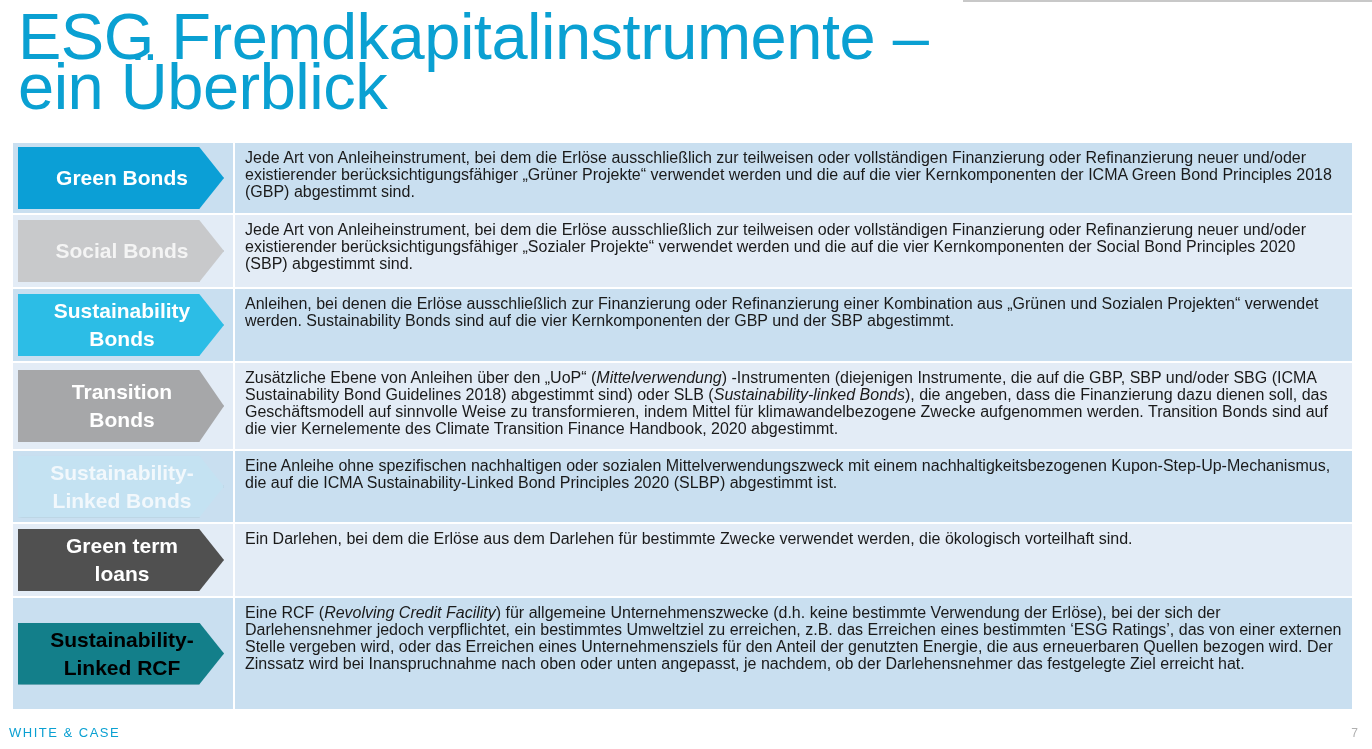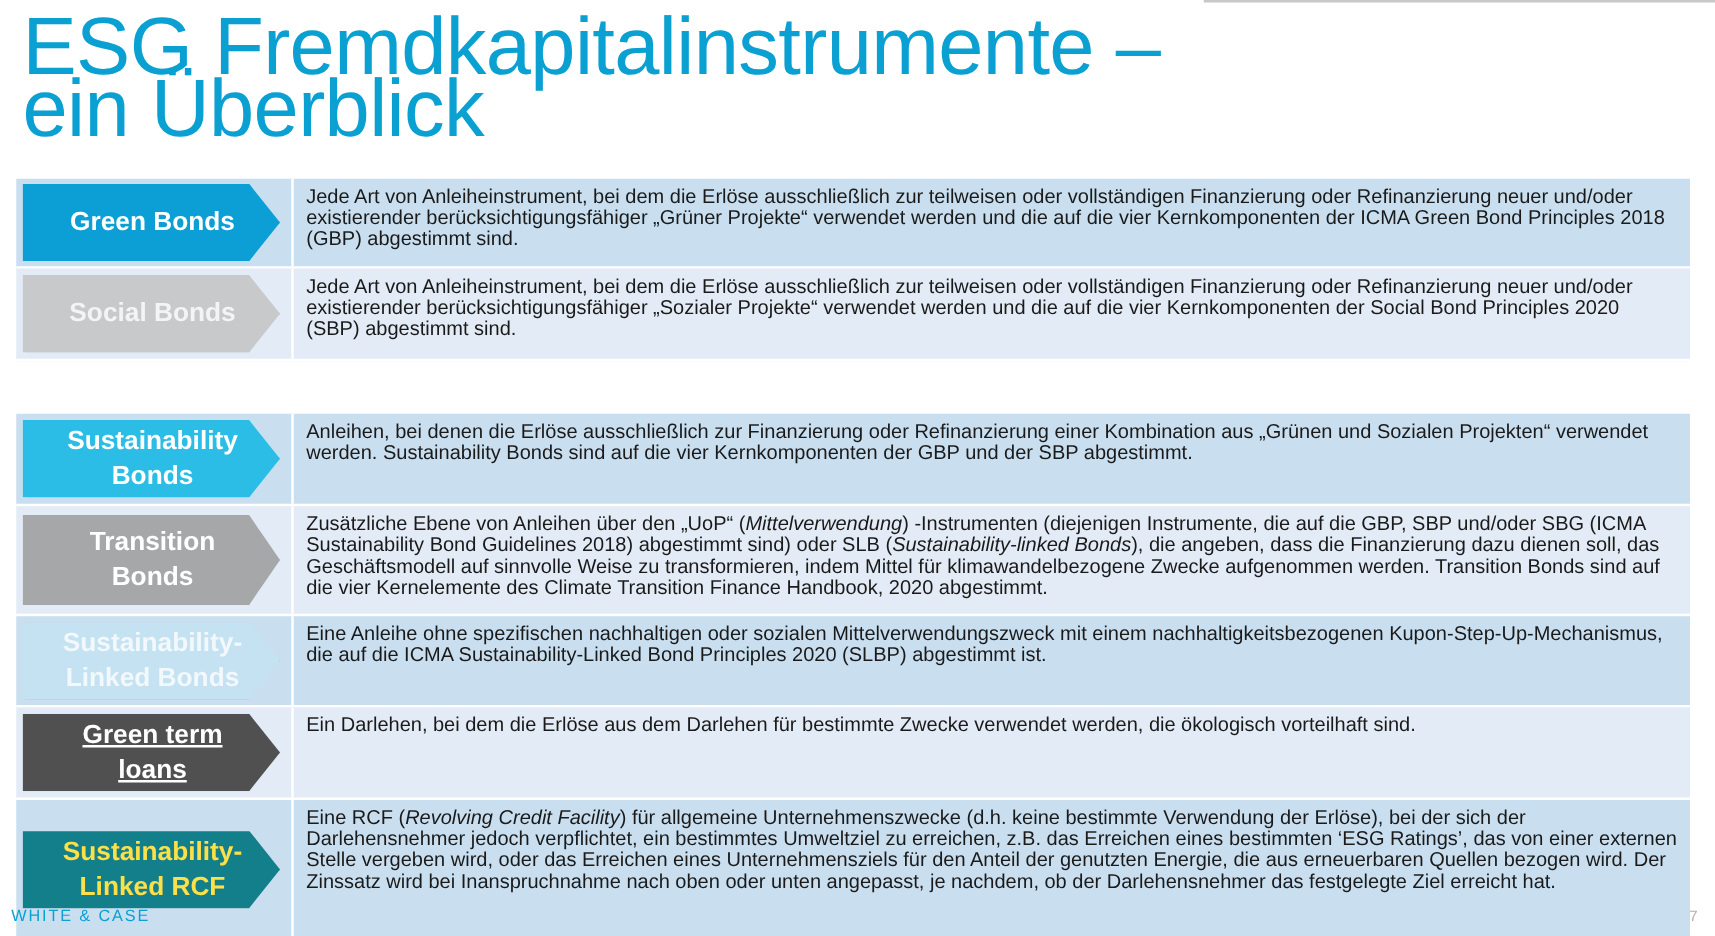--- a/index.html
+++ b/index.html
@@ -118,46 +118,46 @@
         <div class="chevron" style="background: rgb(11, 159, 214); color: rgb(255, 255, 255); height: 62px;">Green Bonds</div>
       </div>
       <div class="desc-cell"><span>Jede Art von Anleiheinstrument, bei dem die Erlöse ausschließlich zur teilweisen oder vollständigen Finanzierung oder Refinanzierung neuer und/oder existierender berücksichtigungsfähiger „Grüner Projekte“ verwendet werden und die auf die vier Kernkomponenten der ICMA Green Bond Principles 2018 (GBP) abgestimmt sind.</span></div>
     </div>
     <div class="row light" style="height: 72px;">
       <div class="label-cell">
         <div class="chevron" style="background: rgb(200, 201, 203); color: rgb(244, 244, 244); height: 62px;">Social Bonds</div>
       </div>
       <div class="desc-cell"><span>Jede Art von Anleiheinstrument, bei dem die Erlöse ausschließlich zur teilweisen oder vollständigen Finanzierung oder Refinanzierung neuer und/oder existierender berücksichtigungsfähiger „Sozialer Projekte“ verwendet werden und die auf die vier Kernkomponenten der Social Bond Principles 2020 (SBP) abgestimmt sind.</span></div>
     </div>
-    <div class="row dark" style="height: 72px; margin-top: 42px;">
+    <div class="row dark" style="height: 72px;">
       <div class="label-cell">
         <div class="chevron" style="background: rgb(44, 189, 230); color: rgb(255, 255, 255); height: 62px;">Sustainability Bonds</div>
       </div>
       <div class="desc-cell"><span>Anleihen, bei denen die Erlöse  ausschließlich zur Finanzierung oder Refinanzierung einer Kombination aus „Grünen und Sozialen Projekten“ verwendet werden. Sustainability Bonds sind auf die vier Kernkomponenten der GBP und der SBP abgestimmt.</span></div>
     </div>
     <div class="row light" style="height: 86px;">
       <div class="label-cell">
         <div class="chevron" style="background: rgb(166, 167, 169); color: rgb(255, 255, 255); height: 72px;">Transition Bonds</div>
       </div>
       <div class="desc-cell"><span>Zusätzliche Ebene von Anleihen über den „UoP“ (</span><i>Mittelverwendung</i><span>) -Instrumenten (diejenigen Instrumente, die auf die GBP, SBP und/oder SBG (ICMA Sustainability Bond Guidelines 2018) abgestimmt sind) oder SLB (</span><i>Sustainability-linked Bonds</i><span>), die angeben, dass die Finanzierung dazu dienen soll, das Geschäftsmodell auf sinnvolle Weise zu transformieren, indem Mittel für klimawandelbezogene Zwecke aufgenommen werden. Transition Bonds sind auf die vier Kernelemente des Climate Transition Finance Handbook, 2020 abgestimmt.</span></div>
     </div>
     <div class="row dark" style="height: 71px;">
       <div class="label-cell">
         <div class="chevron" style="background: rgb(196, 226, 242); color: rgb(242, 248, 252); height: 62px;">Sustainability-Linked Bonds</div>
       </div>
       <div class="desc-cell"><span>Eine Anleihe ohne spezifischen nachhaltigen oder sozialen Mittelverwendungszweck mit einem nachhaltigkeitsbezogenen Kupon-Step-Up-Mechanismus, die auf die ICMA Sustainability-Linked Bond Principles 2020 (SLBP) abgestimmt ist.</span></div>
     </div>
     <div class="row light" style="height: 72px;">
       <div class="label-cell">
-        <div class="chevron" style="background: rgb(80, 80, 80); color: rgb(255, 255, 255); height: 62px; text-decoration: underline;">Green term loans</div>
+        <div class="chevron" style="background: rgb(80, 80, 80); color: rgb(255, 255, 255); height: 62px;">Green term loans</div>
       </div>
       <div class="desc-cell"><span>Ein Darlehen, bei dem die Erlöse aus dem Darlehen für bestimmte Zwecke verwendet werden, die ökologisch vorteilhaft sind.</span></div>
     </div>
     <div class="row dark" style="height: 111px;">
       <div class="label-cell">
-        <div class="chevron" style="background: rgb(19, 127, 138); color: #fde047; height: 62px;">Sustainability-Linked RCF</div>
+        <div class="chevron" style="background: rgb(19, 127, 138); color: #000000; height: 62px;">Sustainability-Linked RCF</div>
       </div>
       <div class="desc-cell"><span>Eine RCF (</span><i>Revolving Credit Facility</i><span>) für allgemeine Unternehmenszwecke (d.h. keine bestimmte Verwendung der Erlöse), bei der sich der Darlehensnehmer jedoch verpflichtet, ein bestimmtes Umweltziel zu erreichen, z.B. das Erreichen eines bestimmten ‘ESG Ratings’, das von einer externen Stelle vergeben wird, oder das Erreichen eines Unternehmensziels für den Anteil der genutzten Energie, die aus erneuerbaren Quellen bezogen wird. Der Zinssatz wird bei Inanspruchnahme nach oben oder unten angepasst, je nachdem, ob der Darlehensnehmer das festgelegte Ziel erreicht hat.</span></div>
     </div>
   </div>
 
 <div class="footer-logo">WHITE &amp; CASE</div>
 <div class="page-number">7</div>
 
 </body></html>

